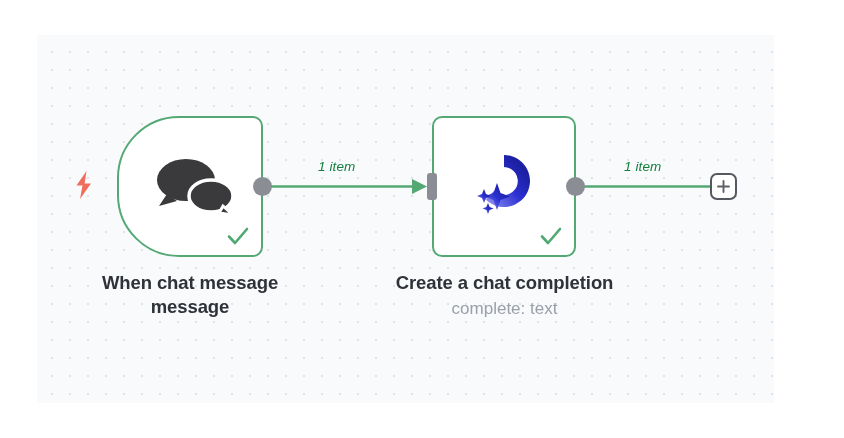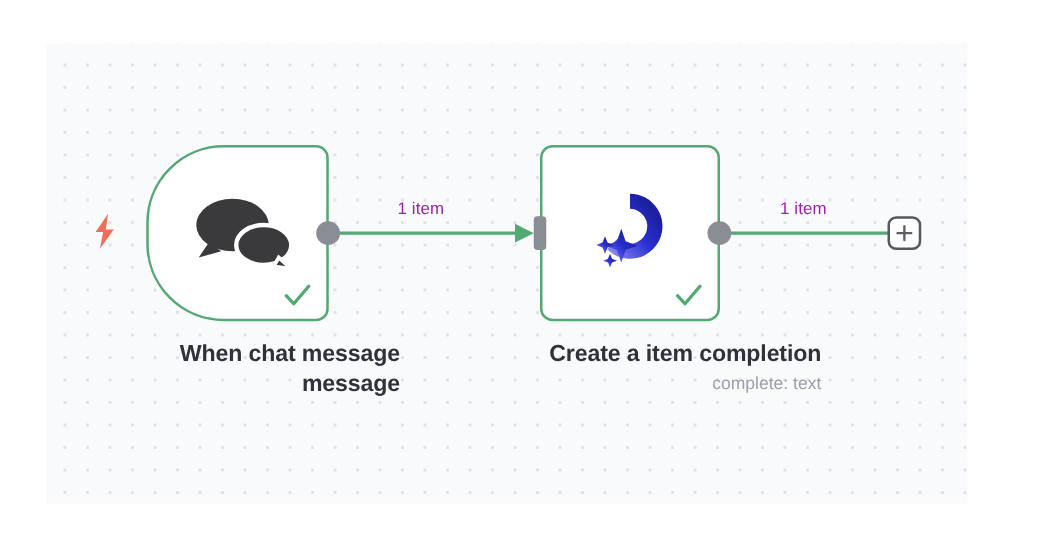--- a/index.html
+++ b/index.html
@@ -34,23 +34,24 @@
     left: 0; top: 0;
     width: 844px;
     height: 438px;
     pointer-events: none;
   }
 
   
   .conn-label {
     position: absolute;
     font-size: 13.5px;
-    color: #a21caf;
+    color: #15803d;
     white-space: nowrap;
     letter-spacing: .1px;
+    font-style: italic;
   }
   #conn-label-1 { left: 318px; top: 159px; }
   #conn-label-2 { left: 624px; top: 159px; }
 
   
   .node {
     position: absolute;
     background: #ffffff;
     border: 2px solid #54a873;
     box-sizing: border-box;
@@ -131,31 +132,31 @@
     background: #ffffff;
     display: flex;
     align-items: center;
     justify-content: center;
     cursor: pointer;
   }
 
   
   .node-caption {
     position: absolute;
-    text-align: right;
+    text-align: center;
   }
   .node-title {
     font-size: 18.5px;
     font-weight: bold;
     color: #2f3238;
     line-height: 1.32;
     letter-spacing: -.1px;
   }
   .node-subtitle {
-    font-size: 14px;
+    font-size: 17px;
     color: #9aa0a8;
     line-height: 1.5;
     margin-top: 1px;
   }
   #caption-trigger { left: 60px; top: 271px; width: 260px; }
   #caption-action  { left: 352px; top: 271px; width: 305px; }
 </style>
 </head>
 <body>
 
@@ -223,15 +224,15 @@
 </div>
 
 <div class="node-caption" id="caption-trigger">
   <div class="node-title">
     <span>When chat message</span><br>
     <span>message</span>
   </div>
 </div>
 
 <div class="node-caption" id="caption-action">
-  <div class="node-title">Create a item completion</div>
+  <div class="node-title">Create a chat completion</div>
   <div class="node-subtitle">complete: text</div>
 </div>
 
 </body></html>

